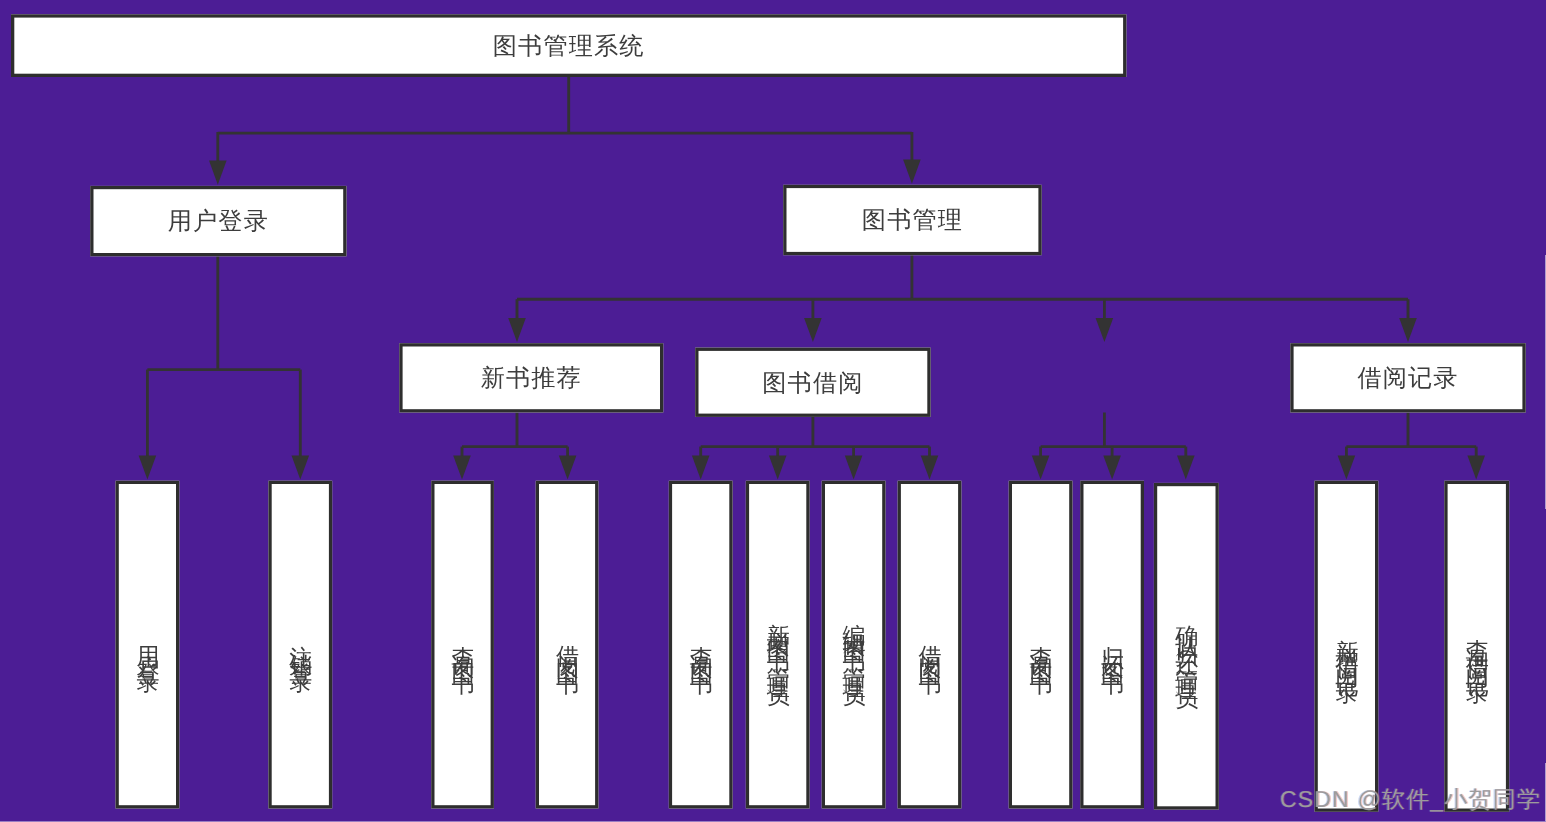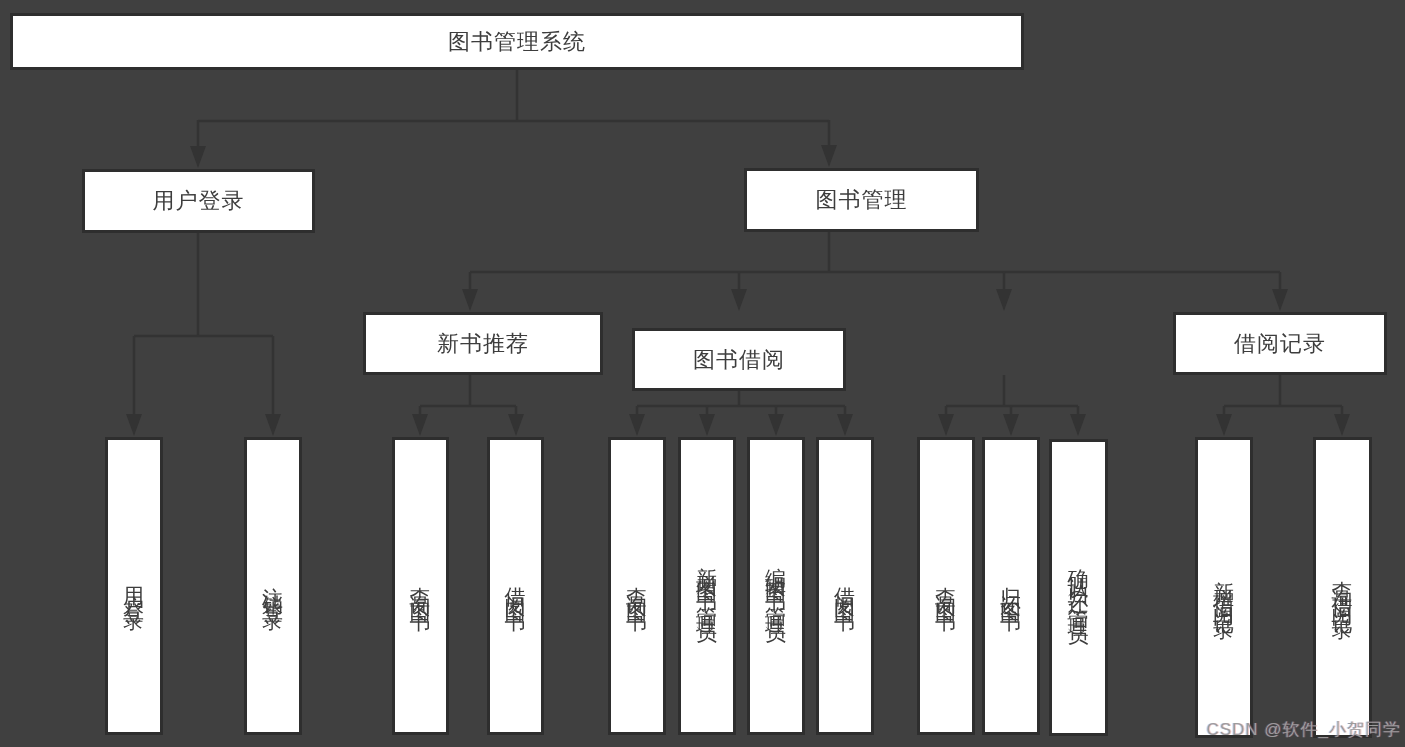--- a/index.html
+++ b/index.html
@@ -1,20 +1,20 @@
 <!DOCTYPE html>
 <html><head>
 <meta charset="utf-8">
 <style>
   html, body { margin: 0; padding: 0; background: #ffffff; }
   #canvas {
     position: relative;
     width: 1405px;
     height: 747px;
-    background: #404040;
+    background: #4c1d95;
     font-family: "Liberation Sans", "DejaVu Sans", sans-serif;
     overflow: hidden;
   }
   #wires { position: absolute; left: 0; top: 0; z-index: 1; }
   .node {
     position: absolute;
     box-sizing: border-box;
     background: #ffffff;
     border: 3px solid #2e2e2e;
     color: #3d3d3d;
@@ -30,21 +30,21 @@
     letter-spacing: 0.38em;
     font-size: 21px;
     line-height: 1;
     white-space: nowrap;
   }
   .watermark {
     position: absolute;
     right: 4px;
     bottom: 6px;
     z-index: 3;
-    font-size: 17px;
+    font-size: 21px;
     color: #9c9c9c;
     letter-spacing: 1px;
     text-shadow: 1px 0 0 rgba(216,108,108,0.35), -1px 0 0 rgba(108,140,216,0.35);
   }
 </style>
 </head>
 <body>
 
 <div id="canvas">
 
@@ -114,28 +114,28 @@
     </g>
   </svg>
 
   <div class="node h-node" style="left:10px; top:13px; width:1014px; height:57px;">
     <span>图书管理系统</span>
   </div>
 
   <div class="node h-node" style="left:82px; top:169px; width:233px; height:64px;">
     <span>用户登录</span>
   </div>
-  <div class="node h-node" style="left:712px; top:168px; width:235px; height:64px;margin-left:32px;">
+  <div class="node h-node" style="left:712px; top:168px; width:235px; height:64px;">
     <span>图书管理</span>
   </div>
 
   <div class="node h-node" style="left:363px; top:312px; width:240px; height:63px;">
     <span>新书推荐</span>
   </div>
-  <div class="node h-node" style="left:632px; top:328px; width:214px; height:63px;">
+  <div class="node h-node" style="left:632px; top:316px; width:214px; height:63px;">
     <span>图书借阅</span>
   </div>
   <div class="node h-node" style="left:1173px; top:312px; width:214px; height:63px;">
     <span>借阅记录</span>
   </div>
 
   <div class="node v-node" style="left:105px; top:437px; width:58px; height:298px;">
     <span>用户登录</span>
   </div>
   <div class="node v-node" style="left:244px; top:437px; width:58px; height:298px;">

